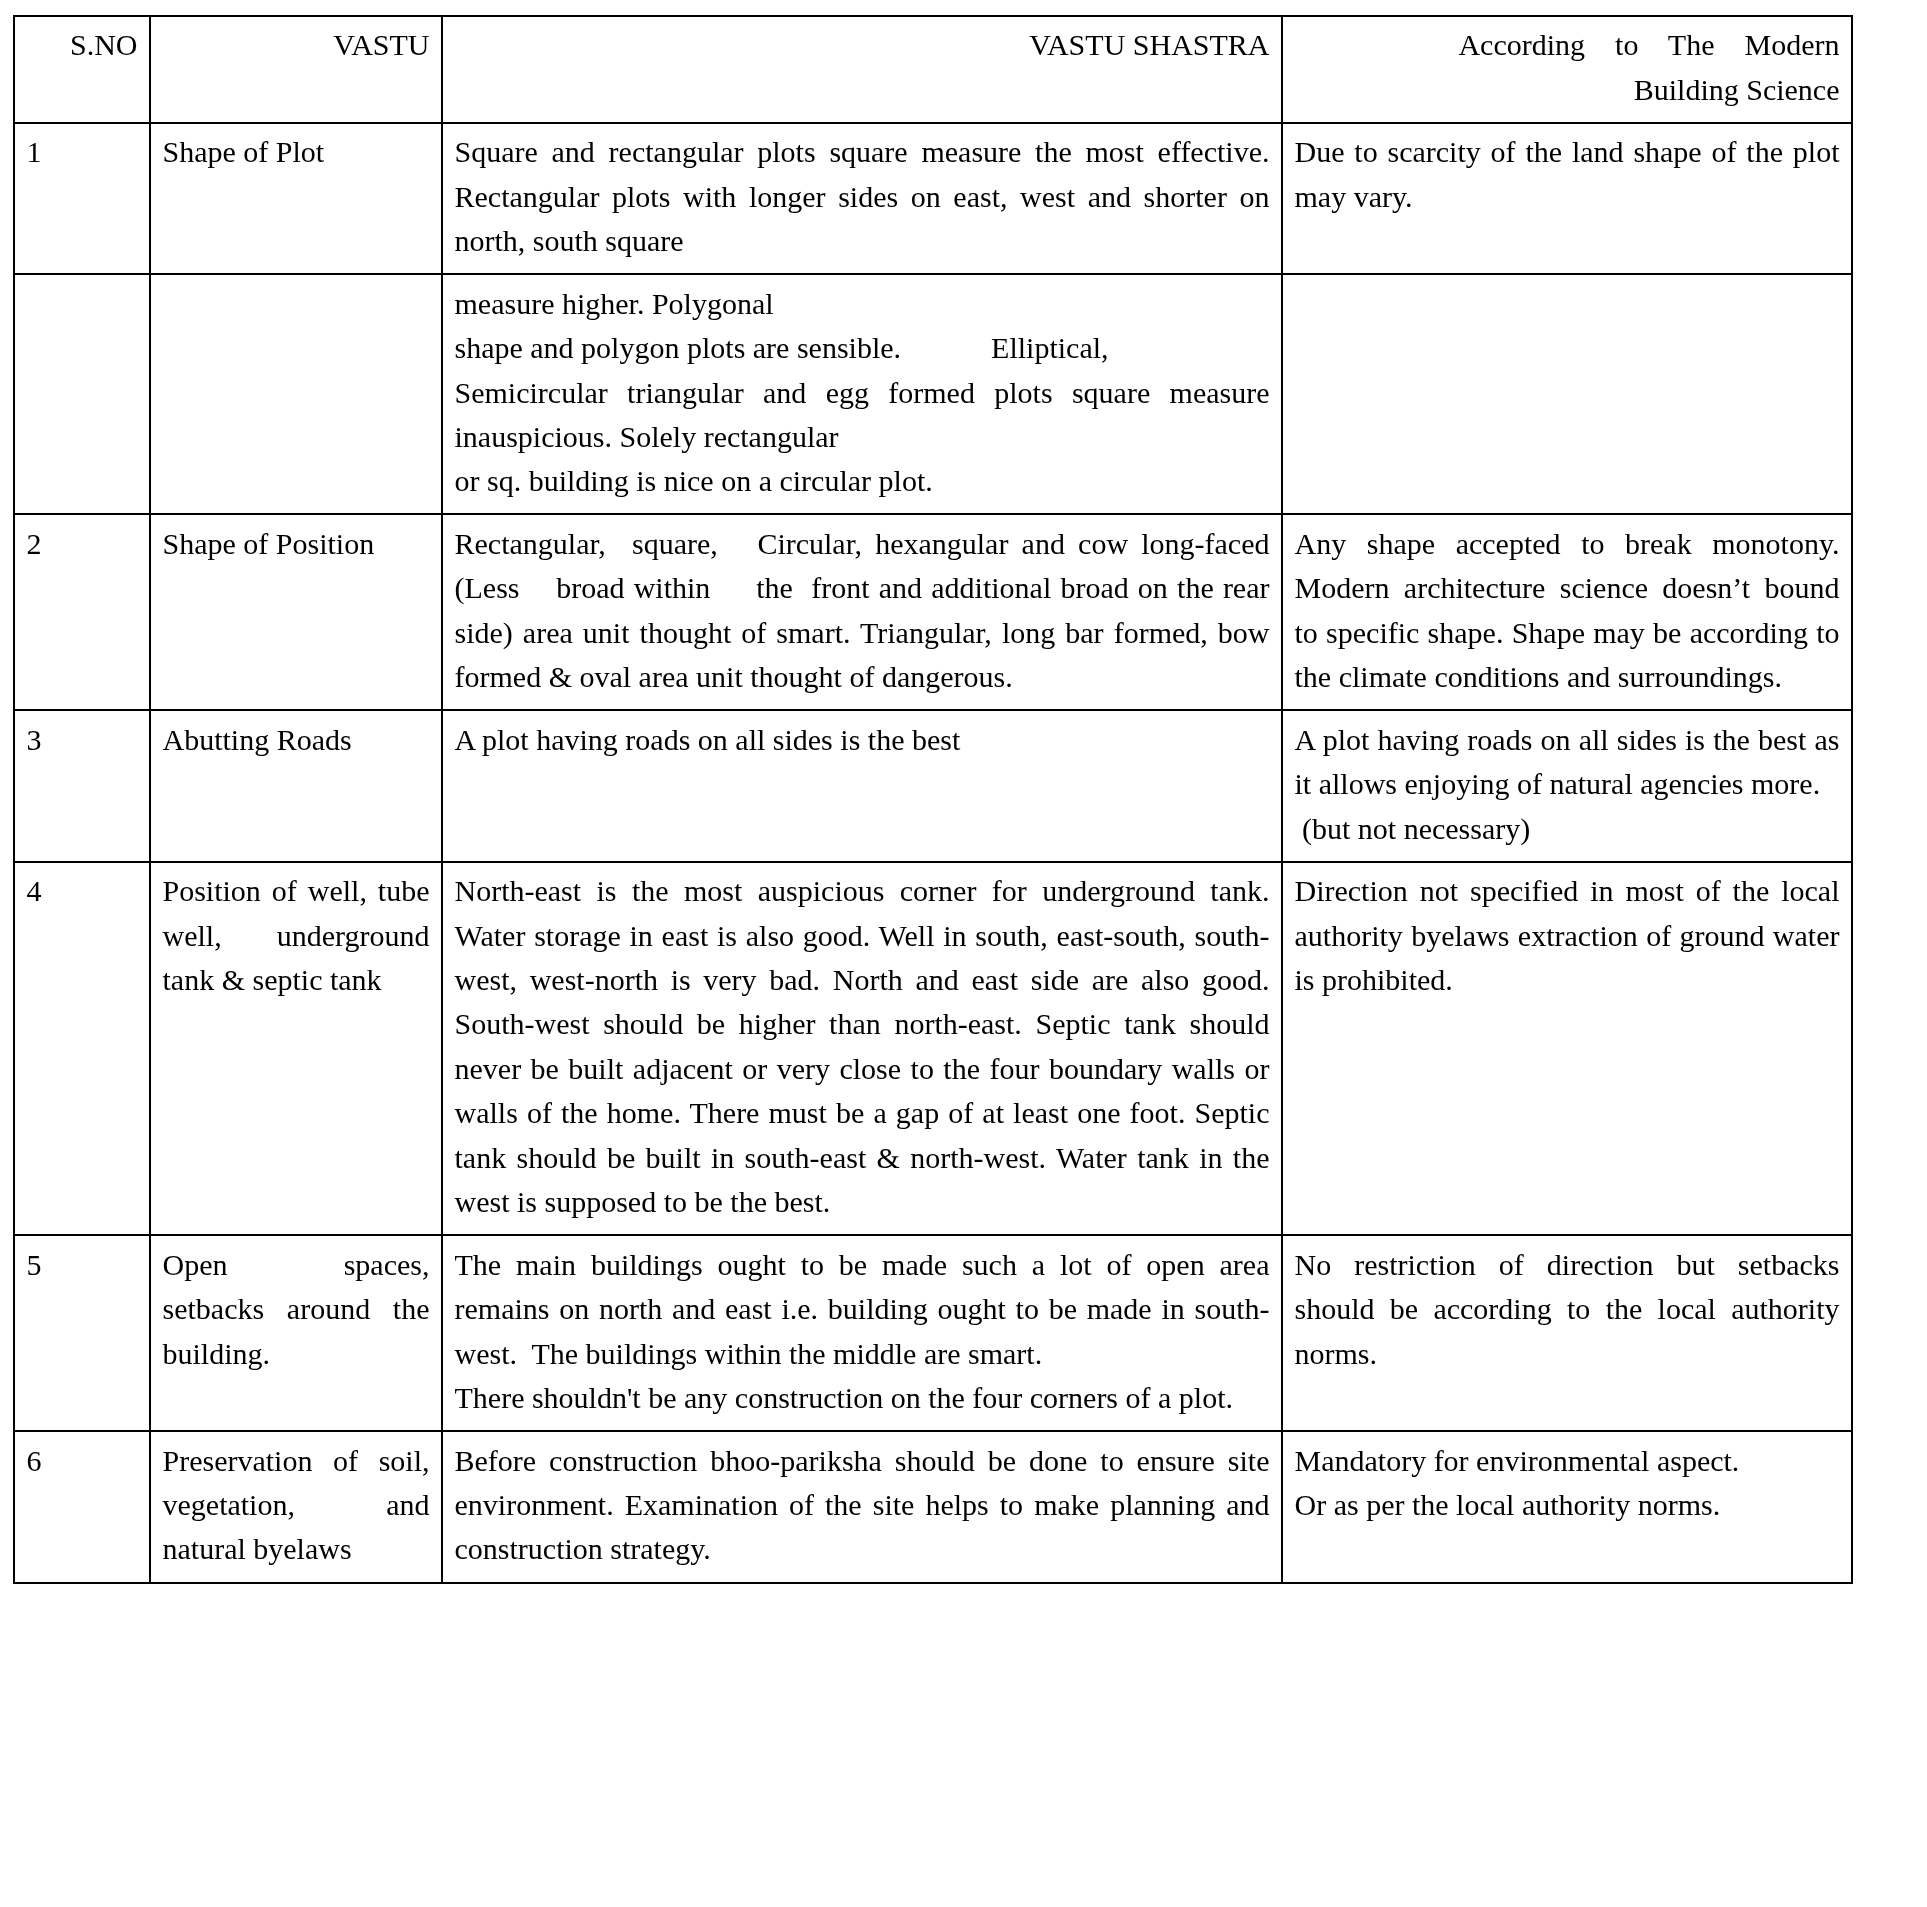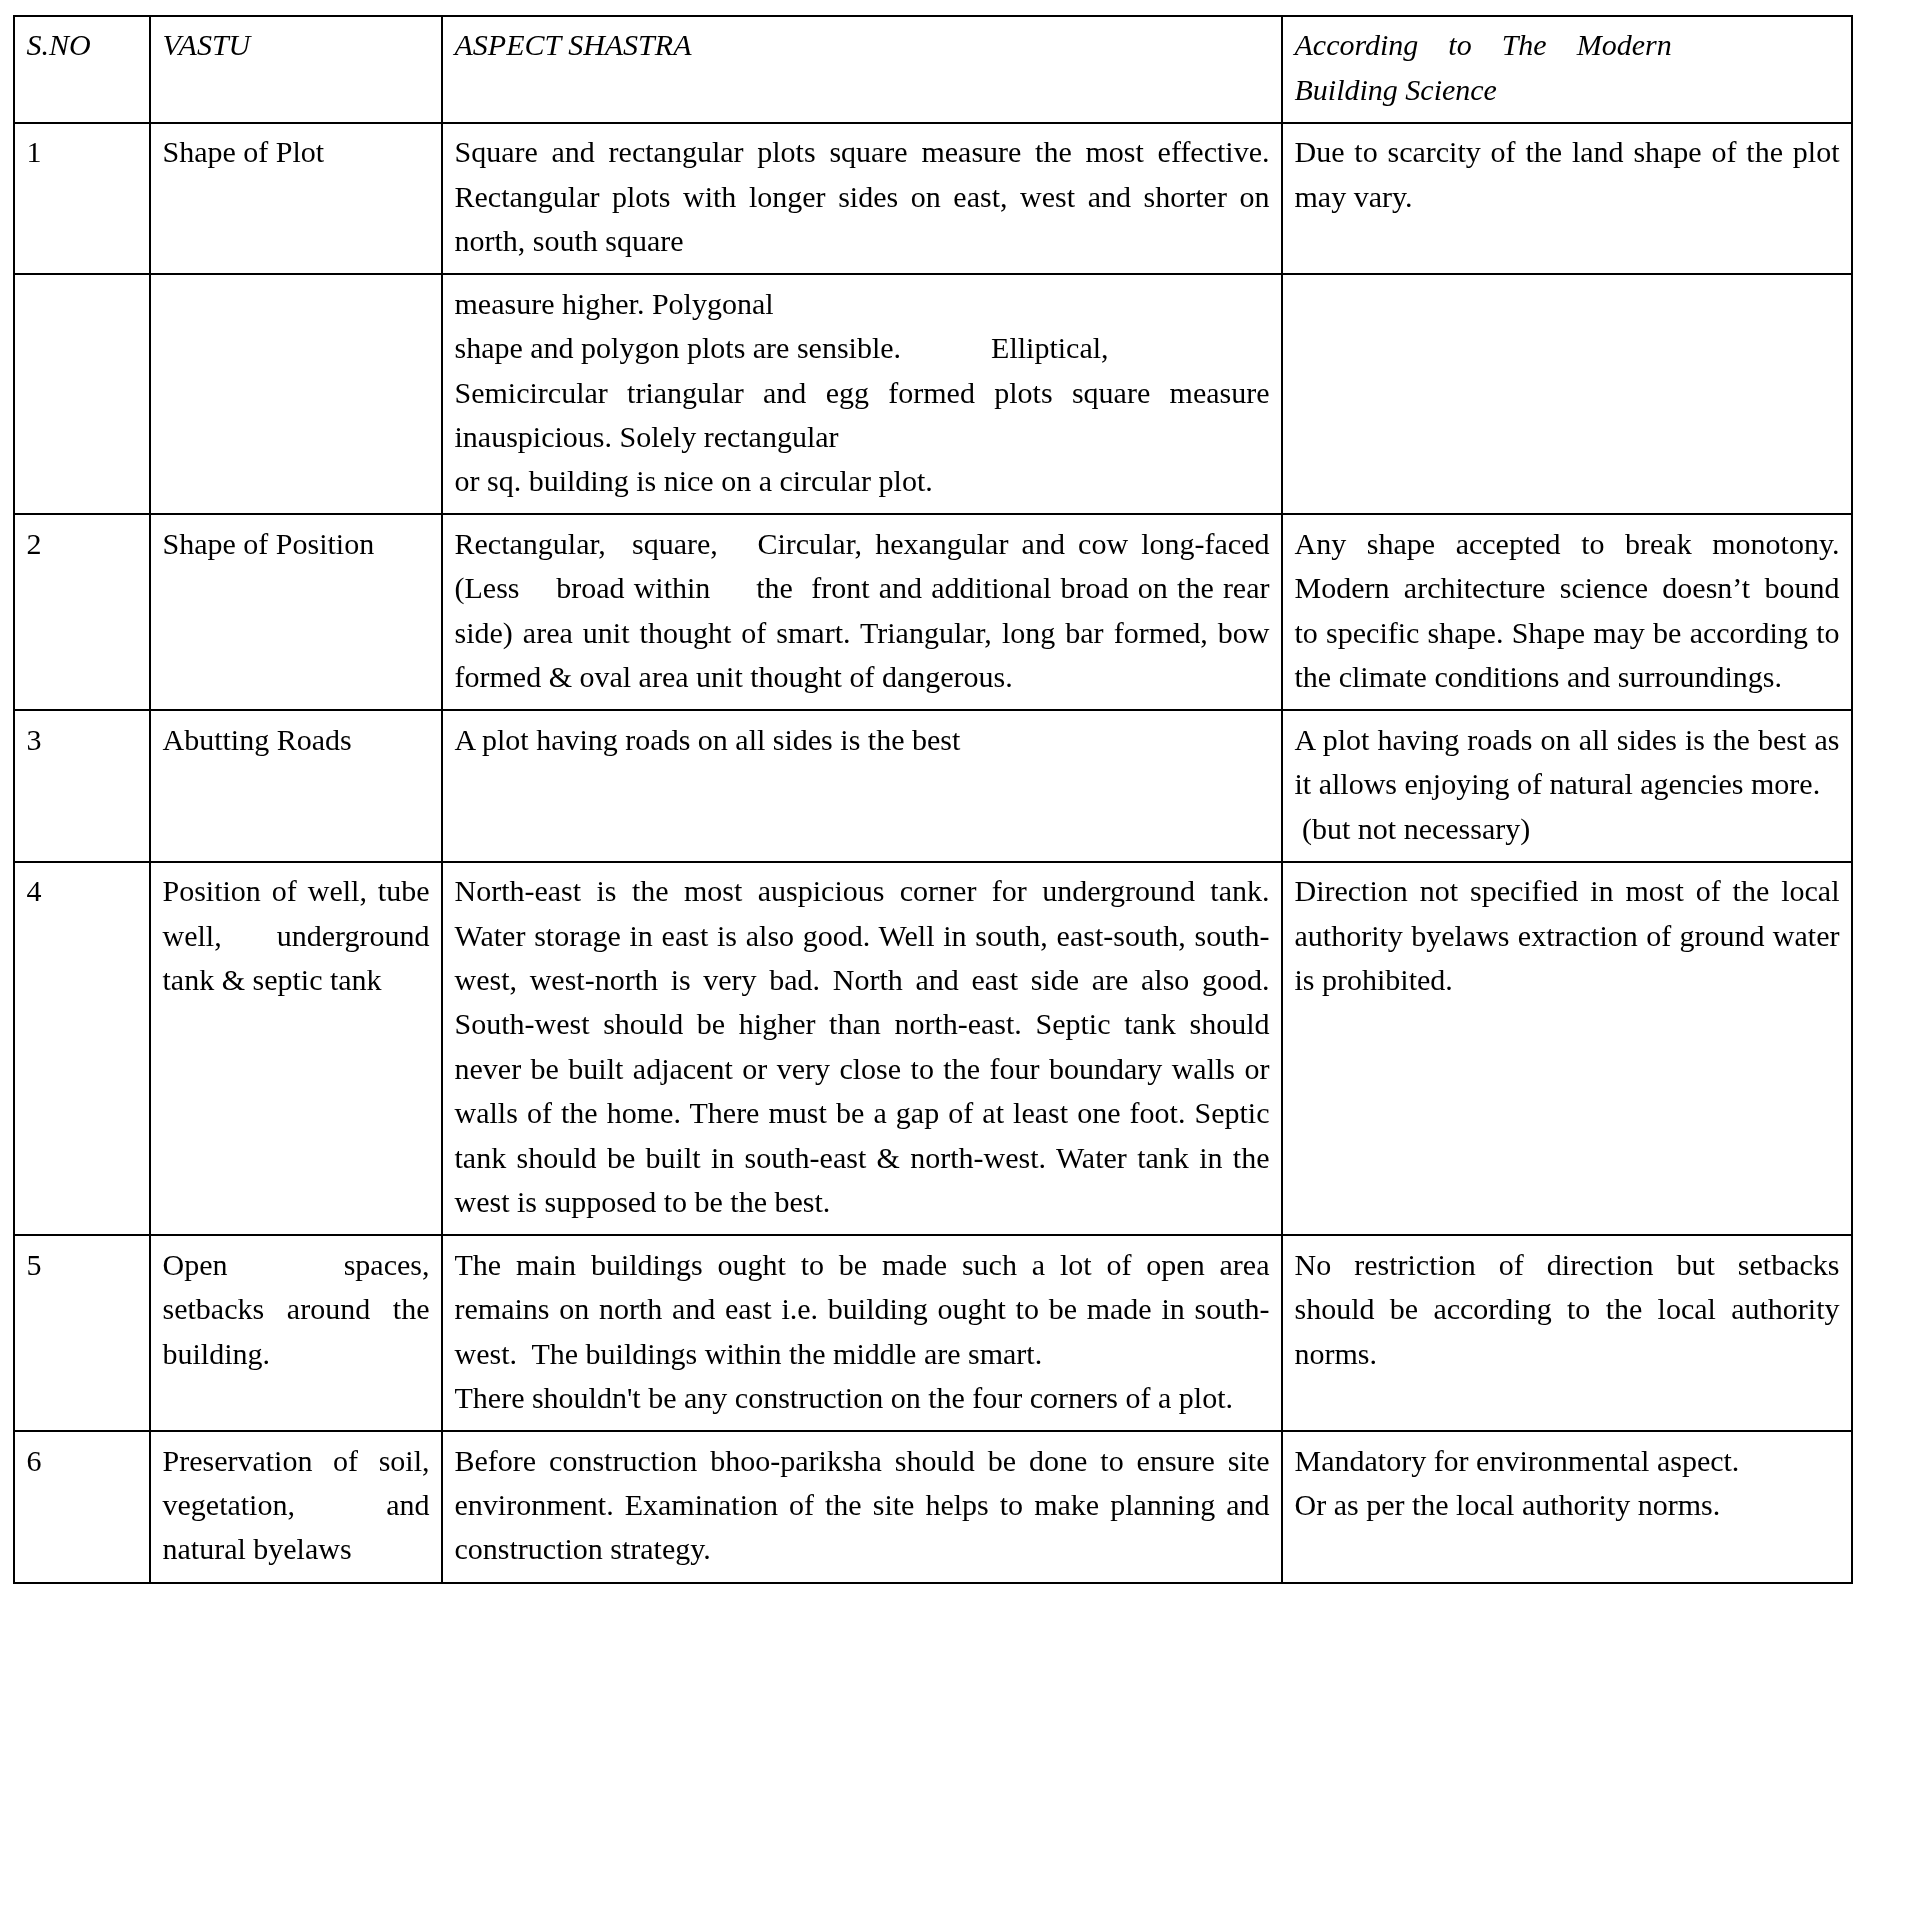--- a/index.html
+++ b/index.html
@@ -26,22 +26,21 @@
     vertical-align: top;
     padding: 6.5px 11.5px 9.8px 11.5px;
     font-size: 30px;
     line-height: 1.48;
     font-weight: normal;
     text-align: justify;
     white-space: pre-wrap;
     word-wrap: break-word;
   }
   table.comparison th {
-    text-align: left;
-    font-style: italic;
+    text-align: right;
   }
   td.sno-cell {
     text-align: left;
   }
   .col-sno   { width: 136px; }
   .col-aspect{ width: 292px; }
   .col-vastu { width: 840px; }
   .col-modern{ width: 570px; }
 </style>
 </head>
@@ -51,21 +50,21 @@
   <colgroup>
     <col class="col-sno">
     <col class="col-aspect">
     <col class="col-vastu">
     <col class="col-modern">
   </colgroup>
   <tbody>
     <tr>
       <th>S.NO</th>
       <th>VASTU</th>
-      <th>ASPECT SHASTRA</th>
+      <th>VASTU SHASTRA</th>
       <th>According    to    The    Modern
 Building Science</th>
     </tr>
 
     <tr>
       <td class="sno-cell">1</td>
       <td>Shape of Plot</td>
       <td>Square and rectangular plots square measure the most effective. Rectangular plots with longer sides on east, west and shorter on north, south square</td>
       <td>Due to scarcity of the land shape of the plot may vary.</td>
     </tr>

